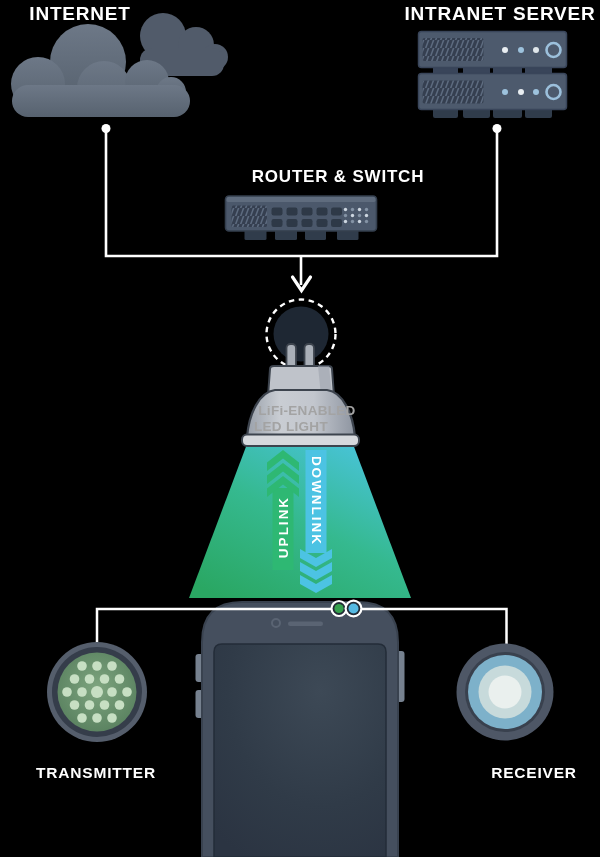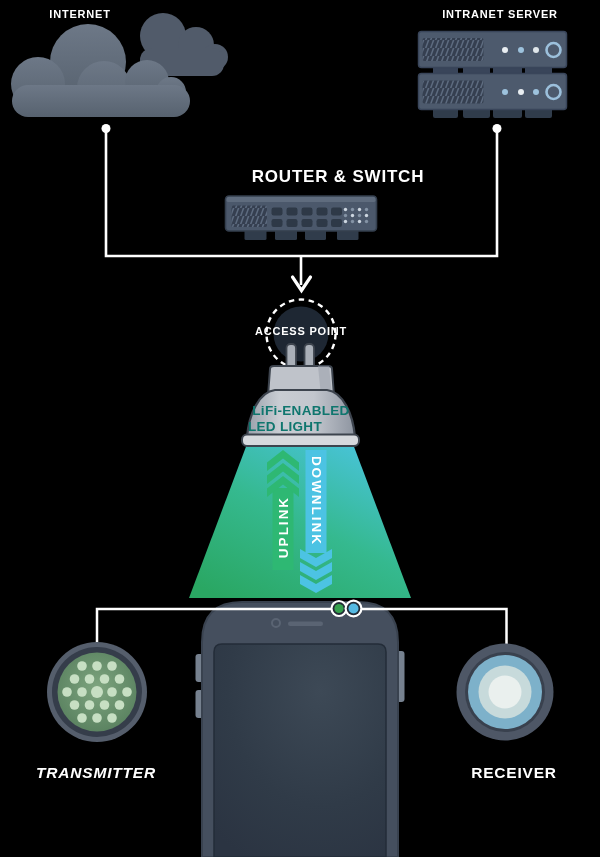--- a/index.html
+++ b/index.html
@@ -3,24 +3,24 @@
 <meta charset="utf-8">
 <style>
   html,body{margin:0;padding:0;background:#000;}
   .stage{
     position:relative;width:600px;height:857px;background:#000;overflow:hidden;
     font-family:"Liberation Sans",sans-serif;
   }
   .stage svg{position:absolute;left:0;top:0;}
   .lbl{
     position:absolute;color:#fff;font-weight:700;letter-spacing:.8px;
-    white-space:nowrap;transform:translate(-50%,-50%);font-size:11px;
+    white-space:nowrap;transform:translate(-50%,-50%);font-size:19px;
   }
   .lbl.small{font-size:15.5px;}
-  .lbl.dark{color:#0f766e;font-weight:600;font-size:13.5px;letter-spacing:.3px;}
+  .lbl.dark{color:#a3a3a3;font-weight:600;font-size:13.5px;letter-spacing:.3px;margin-left:6px;}
   .lbl.rot-up{transform:translate(-50%,-50%) rotate(-90deg);font-size:13.5px;letter-spacing:2px;}
   .lbl.rot-down{transform:translate(-50%,-50%) rotate(90deg);font-size:13.5px;letter-spacing:2px;}
 </style>
 </head>
 <body>
 
 <div class="stage">
 
 <svg width="600" height="857" viewBox="0 0 600 857">
   <defs>
@@ -237,21 +237,20 @@
     <circle cx="505" cy="692" r="40" fill="#39414e"></circle>
     <circle cx="505" cy="692" r="37" fill="#7db1ca"></circle>
     <circle cx="505" cy="692" r="26.5" fill="#c7dadb"></circle>
     <circle cx="505" cy="692" r="16.5" fill="#eaf0ee"></circle>
   </g>
 </svg>
 
 <div class="lbl" style="left:80px;top:14px;">INTERNET</div>
 <div class="lbl" style="left:500px;top:14px;text-align:right;">INTRANET SERVER</div>
 <div class="lbl" style="left:306px;top:177px;font-size:17px;margin-left:32px;">ROUTER &amp; SWITCH</div>
-<div class="lbl" style="left:301px;top:331px;">ACCESS POINT</div>
 <div class="lbl dark" style="left:301px;top:410px;">LiFi-ENABLED</div>
 <div class="lbl dark" style="left:285px;top:426px;">LED LIGHT</div>
 <div class="lbl rot-up" style="left:283px;top:527px;">UPLINK</div>
 <div class="lbl rot-down" style="left:316px;top:501px;">DOWNLINK</div>
-<div class="lbl small" style="left:96px;top:773px;font-style:italic;">TRANSMITTER</div>
-<div class="lbl small" style="left:514px;top:773px;text-align:center;">RECEIVER</div>
+<div class="lbl small" style="left:96px;top:773px;">TRANSMITTER</div>
+<div class="lbl small" style="left:534px;top:773px;text-align:center;">RECEIVER</div>
 
 </div>
 
 </body></html>

